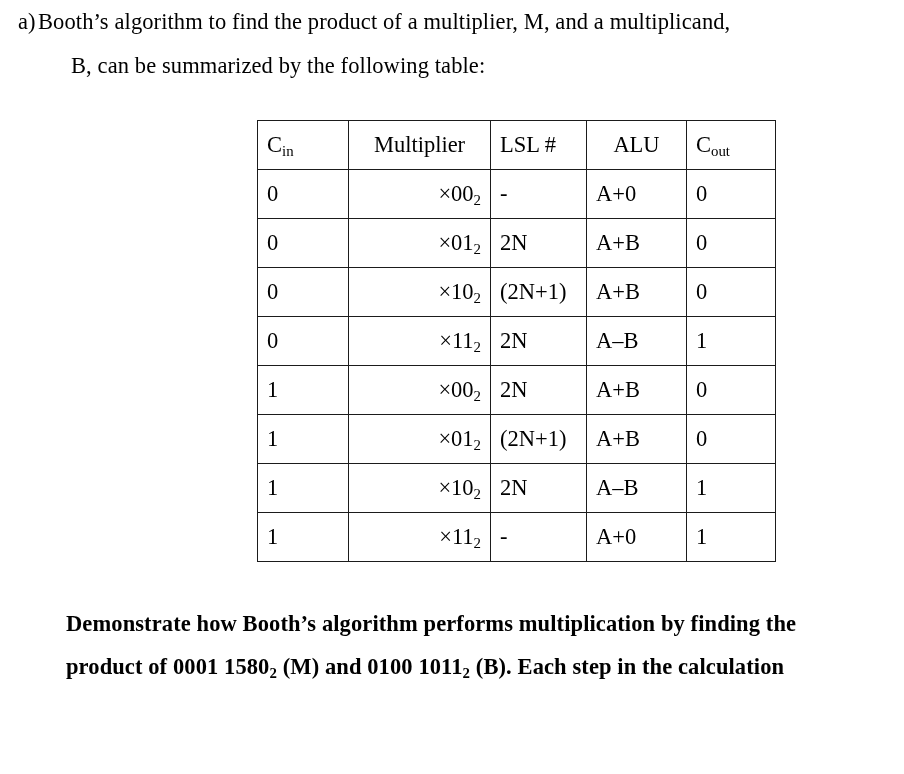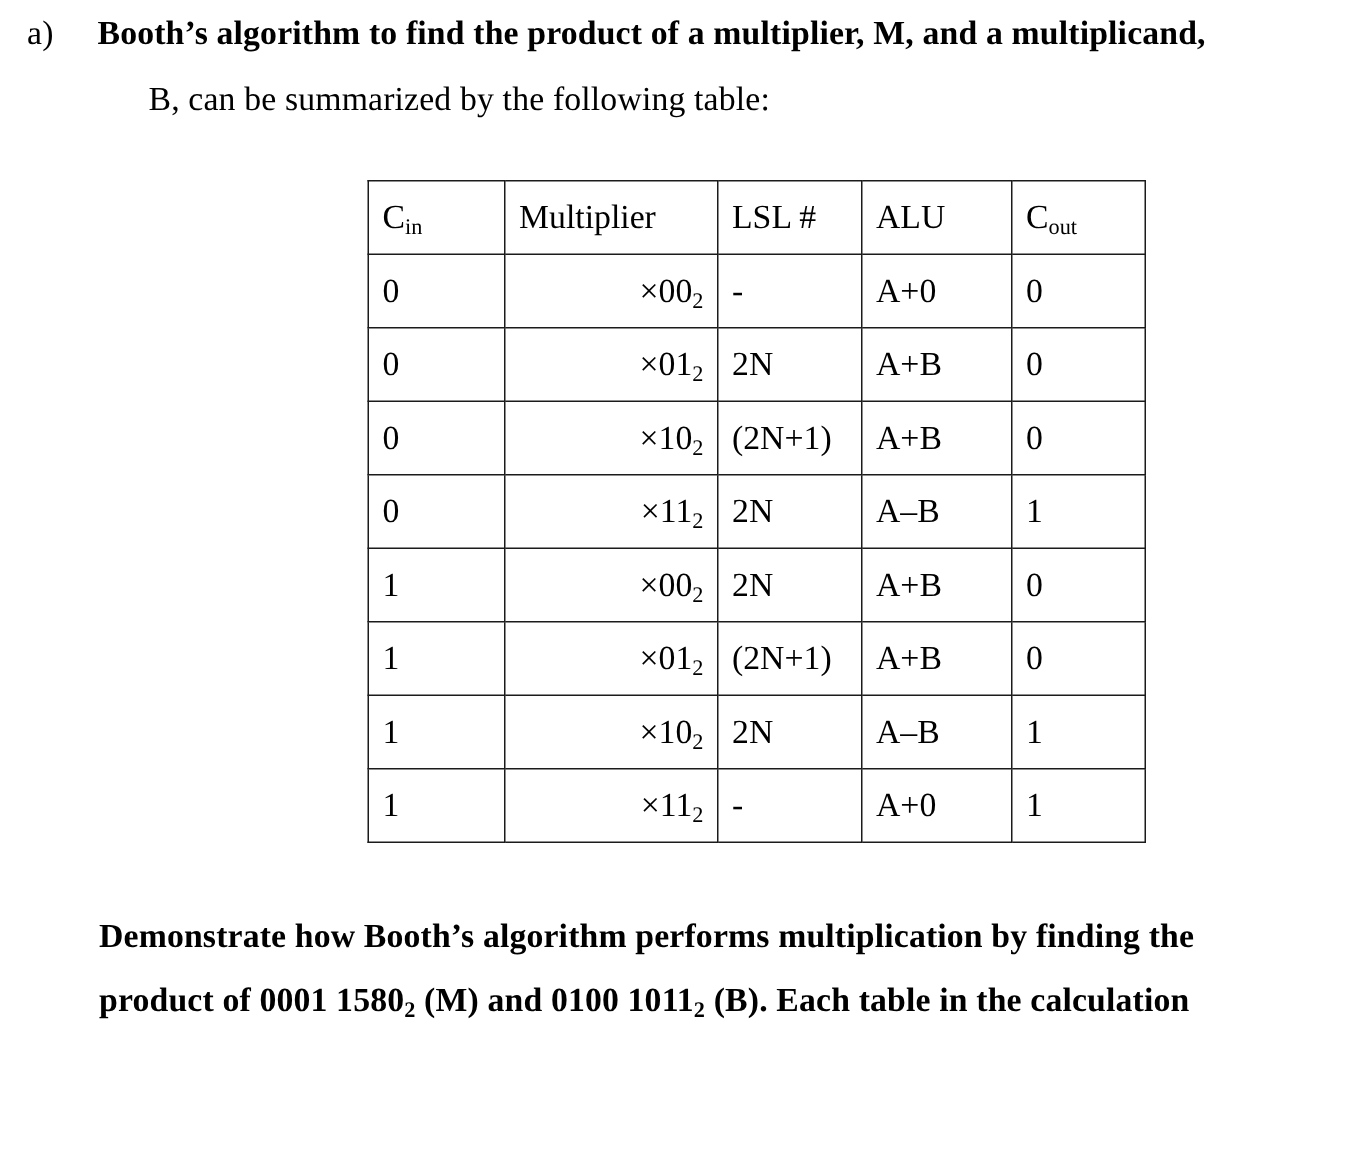--- a/index.html
+++ b/index.html
@@ -30,27 +30,27 @@
     white-space: nowrap;
     letter-spacing: 0.1px;
   }
   .q-marker {
     position: absolute;
     left: 18px;
     top: 0;
     font-size: 22.5px;
     line-height: 44px;
   }
-  .q-text-1 { padding-left: 65px; font-weight: bold; }
-  .q-text-2 { padding-left: 99px; }
+  .q-text-1 { padding-left: 38px; }
+  .q-text-2 { padding-left: 71px; }
 
   
   .booth-table-wrap {
     position: absolute;
-    left: 197px;
+    left: 209px;
     top: 120px;
     padding-left: 48px;
   }
   table.booth {
     border-collapse: collapse;
     table-layout: fixed;
     background: #ffffff;
   }
   table.booth th,
   table.booth td {
@@ -66,21 +66,21 @@
   
   .col-cin   { width: 91px;  text-align: left; }
   .col-mult  { width: 142px; text-align: right; }
   .col-lsl   { width: 96px; text-align: left; }
   .col-alu   { width: 100px; text-align: left; }
   .col-cout  { width: 89px;  text-align: left; margin-top: 12px; }
 
   
   table.booth thead th { text-align: left; }
   table.booth thead th.col-mult,
-  table.booth thead th.col-alu { text-align: left; }
+  table.booth thead th.col-alu { text-align: center; }
 
   sub {
     font-size: 0.66em;
     vertical-align: baseline;
     position: relative;
     bottom: -0.28em;
     line-height: 0;
   }
 
   
@@ -178,14 +178,14 @@
         <td class="col-lsl">-</td>
         <td class="col-alu">A+0</td>
         <td class="col-cout">1</td>
       </tr>
     </tbody>
   </table>
 </div>
 
 <div class="closing">
   <div class="c-line">Demonstrate how Booth’s algorithm performs multiplication by finding the</div>
-  <div class="c-line"><span>product of 0001 1580</span><sub>2</sub><span> (M) and 0100 1011</span><sub>2</sub><span> (B).  Each table in the calculation</span></div>
+  <div class="c-line"><span>product of 0001 1580</span><sub>2</sub><span> (M) and 0100 1011</span><sub>2</sub><span> (B).  Each step in the calculation</span></div>
 </div>
 
 </body></html>

